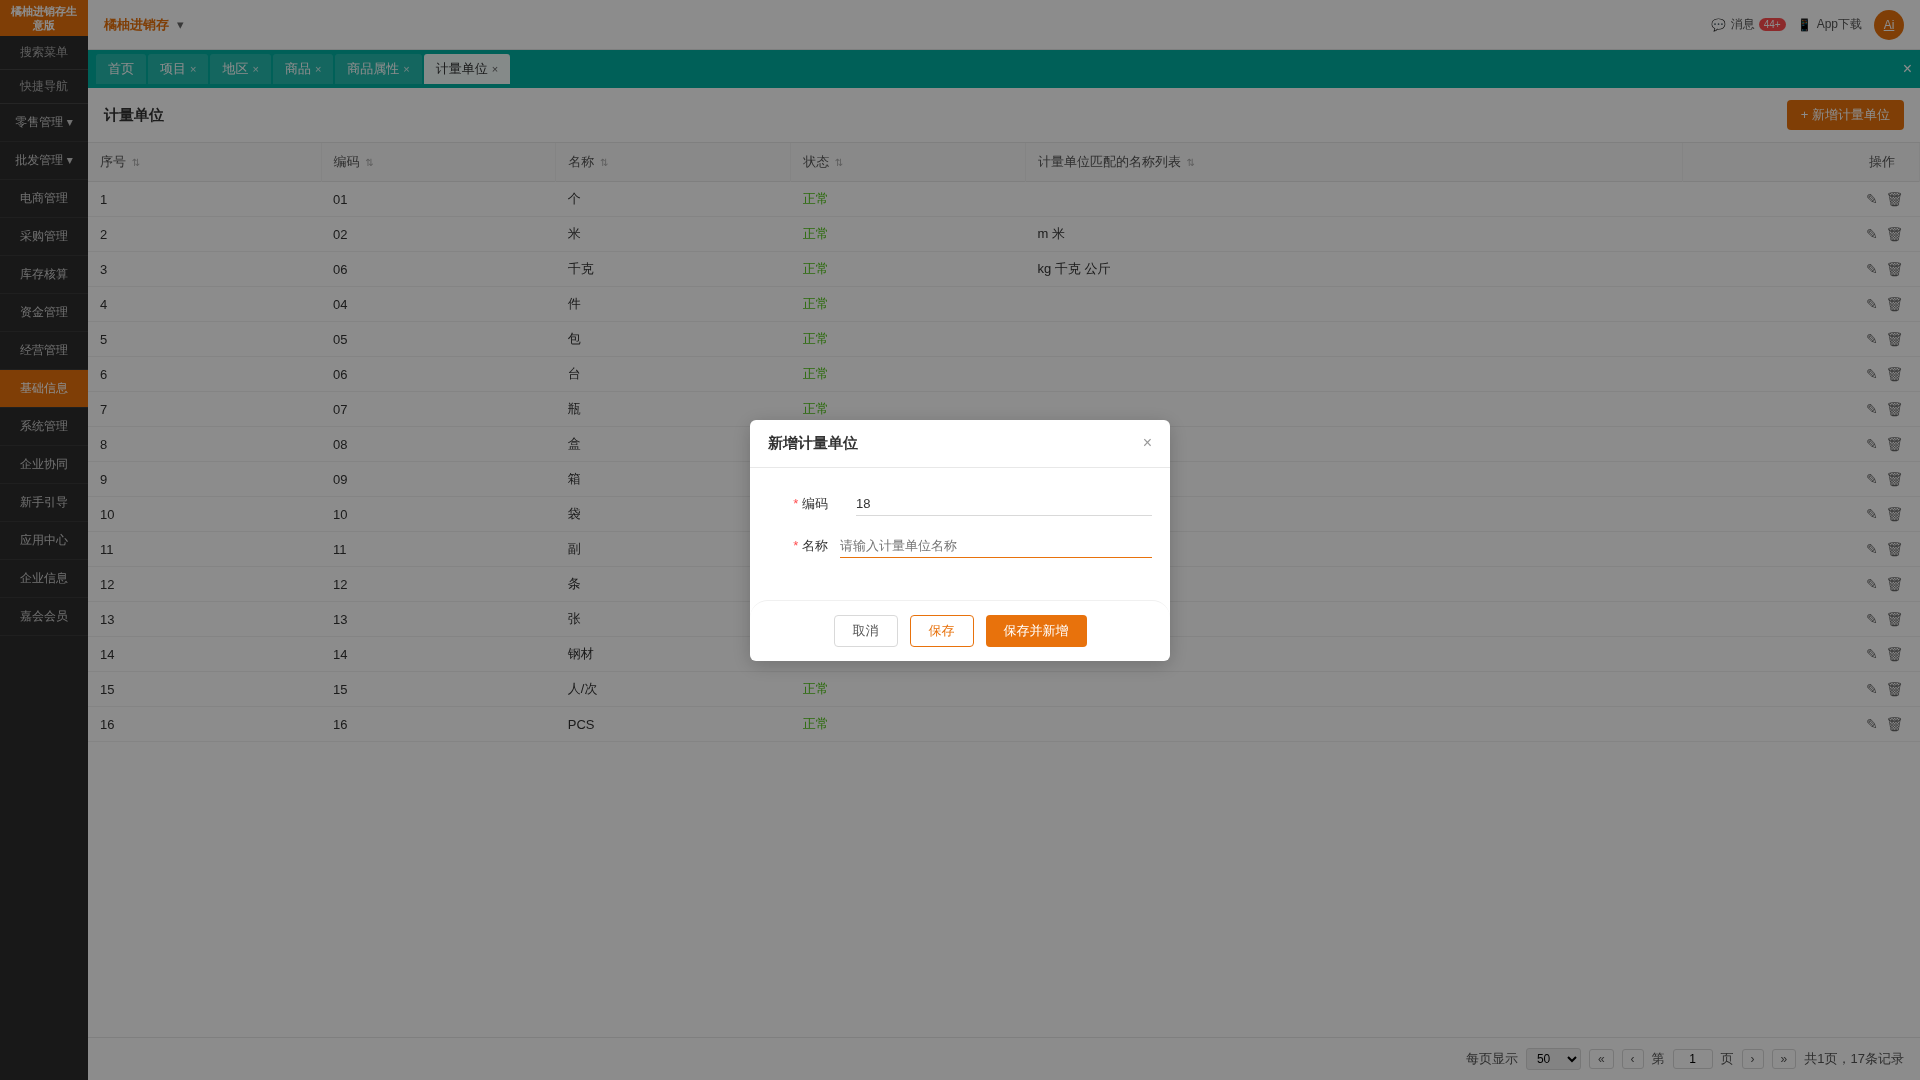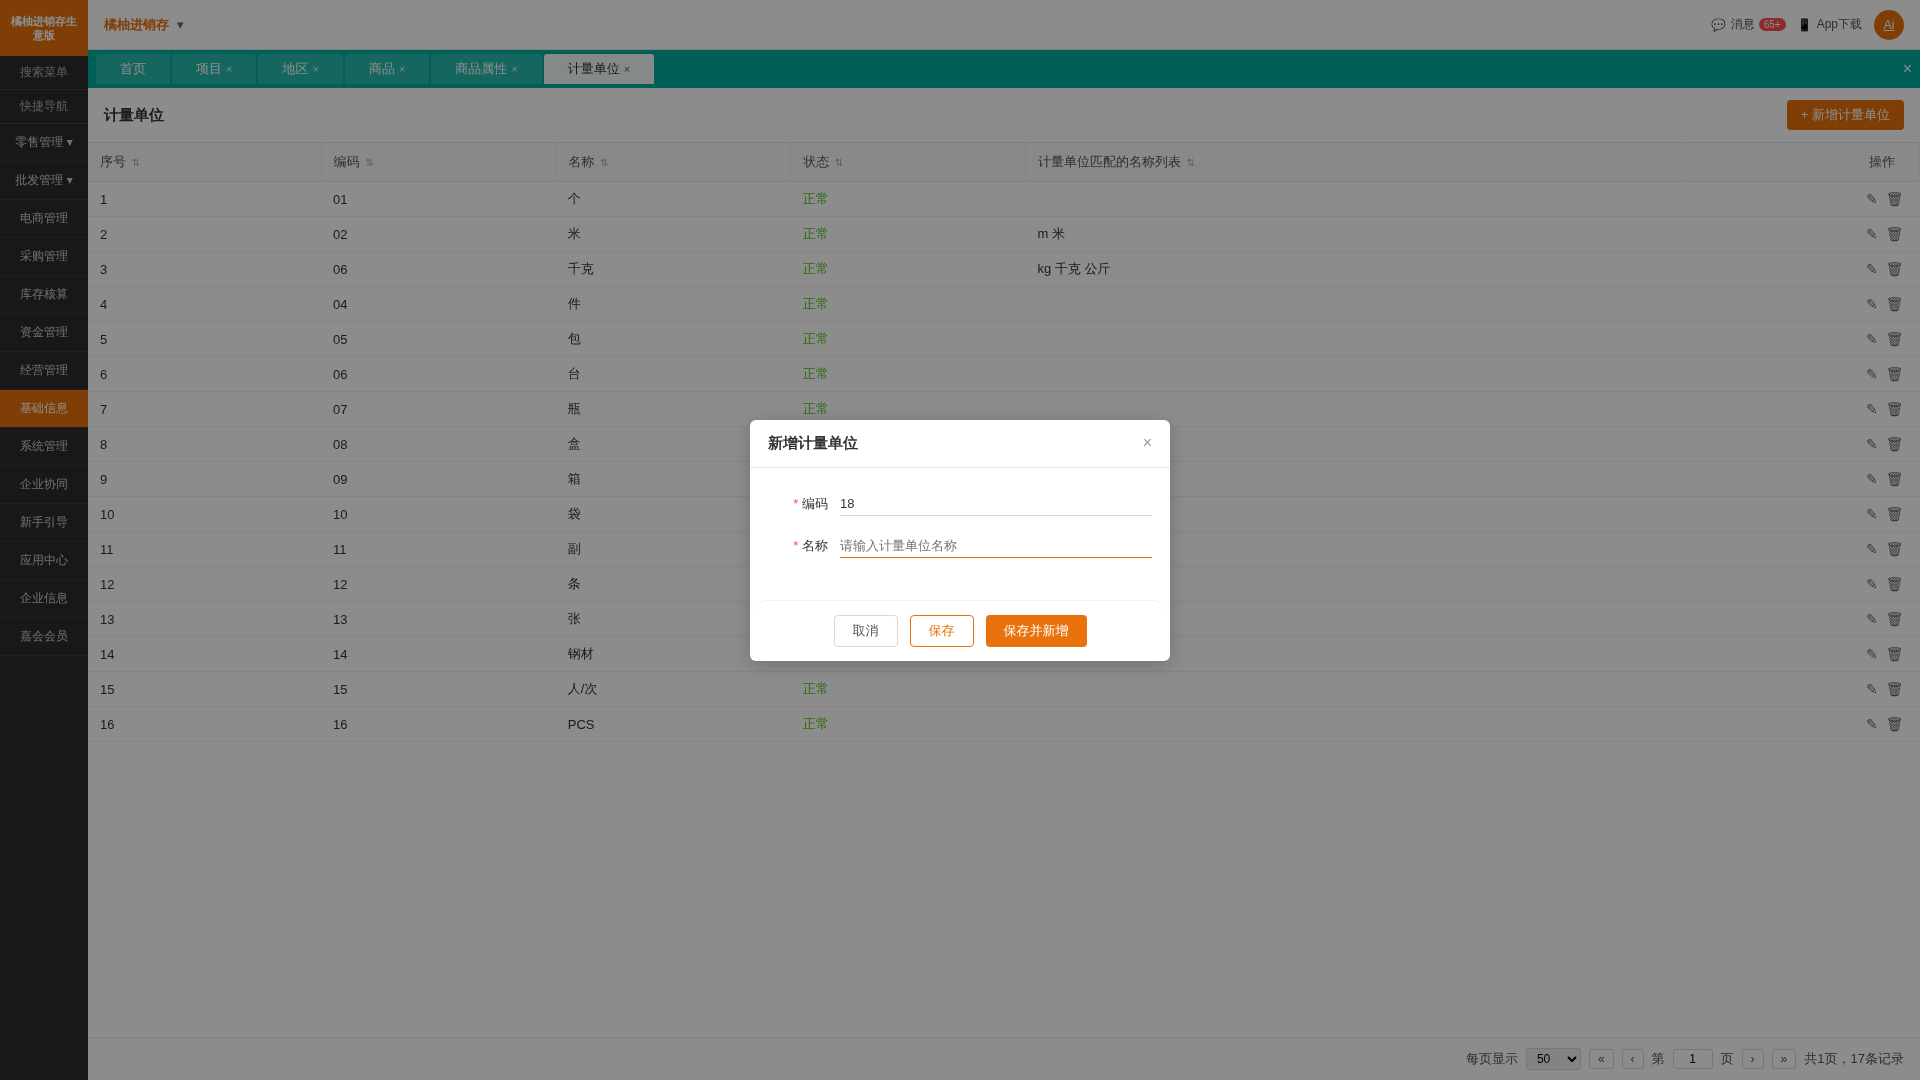--- a/index.html
+++ b/index.html
@@ -13,21 +13,21 @@
       flex-direction: column;
       flex-shrink: 0;
       height: 100%;
     }
     .sidebar-logo {
       background: #e8720c;
       padding: 12px 8px;
       display: flex;
       align-items: center;
       justify-content: center;
-      height: 56px;
+      height: 36px;
     }
     .sidebar-logo-text {
       color: white;
       font-size: 14px;
       font-weight: bold;
     }
     .sidebar-search {
       padding: 8px;
       color: #aaa;
       font-size: 12px;
@@ -113,21 +113,21 @@
       align-items: center;
       height: 38px;
       padding: 0 8px;
       flex-shrink: 0;
       gap: 2px;
     }
     .tab-item {
       display: flex;
       align-items: center;
       gap: 4px;
-      padding: 4px 24px;
+      padding: 4px 12px;
       background: rgba(255,255,255,0.15);
       color: white;
       font-size: 13px;
       border-radius: 3px 3px 0 0;
       cursor: pointer;
       height: 30px;
     }
     .tab-item.active {
       background: rgba(255,255,255,0.95);
       color: #333;
@@ -392,21 +392,21 @@
 
   <div class="top-header">
     <div class="header-left">
       <span style="color:#e8720c;font-weight:bold;">橘柚进销存</span>
       <span style="color:#666;">▾</span>
     </div>
     <div class="header-right">
       <div class="header-btn">
         <span>💬</span>
         <span>消息</span>
-        <span class="badge">65+</span>
+        <span class="badge">44+</span>
       </div>
       <div class="header-btn">
         <span>📱</span>
         <span>App下载</span>
       </div>
       <div class="avatar">Ai</div>
     </div>
   </div>
 
   <div class="tab-bar">
@@ -688,21 +688,21 @@
 
 <div class="modal-overlay">
   <div class="modal">
     <div class="modal-header">
       <span class="modal-title">新增计量单位</span>
       <span class="modal-close">×</span>
     </div>
     <div class="modal-body">
       <div class="form-row">
         <span class="form-label form-label-required">编码</span>
-        <input class="form-input" value="18" style="margin-left: 12px;">
+        <input class="form-input" value="18" style="margin-left: 28px;">
       </div>
       <div class="form-row">
         <span class="form-label form-label-required">名称</span>
         <input class="form-input active-border" style="margin-left: 12px;" placeholder="请输入计量单位名称">
       </div>
     </div>
     <div class="modal-footer">
       <button class="btn-cancel">取消</button>
       <button class="btn-save">保存</button>
       <button class="btn-save-add">保存并新增</button>

